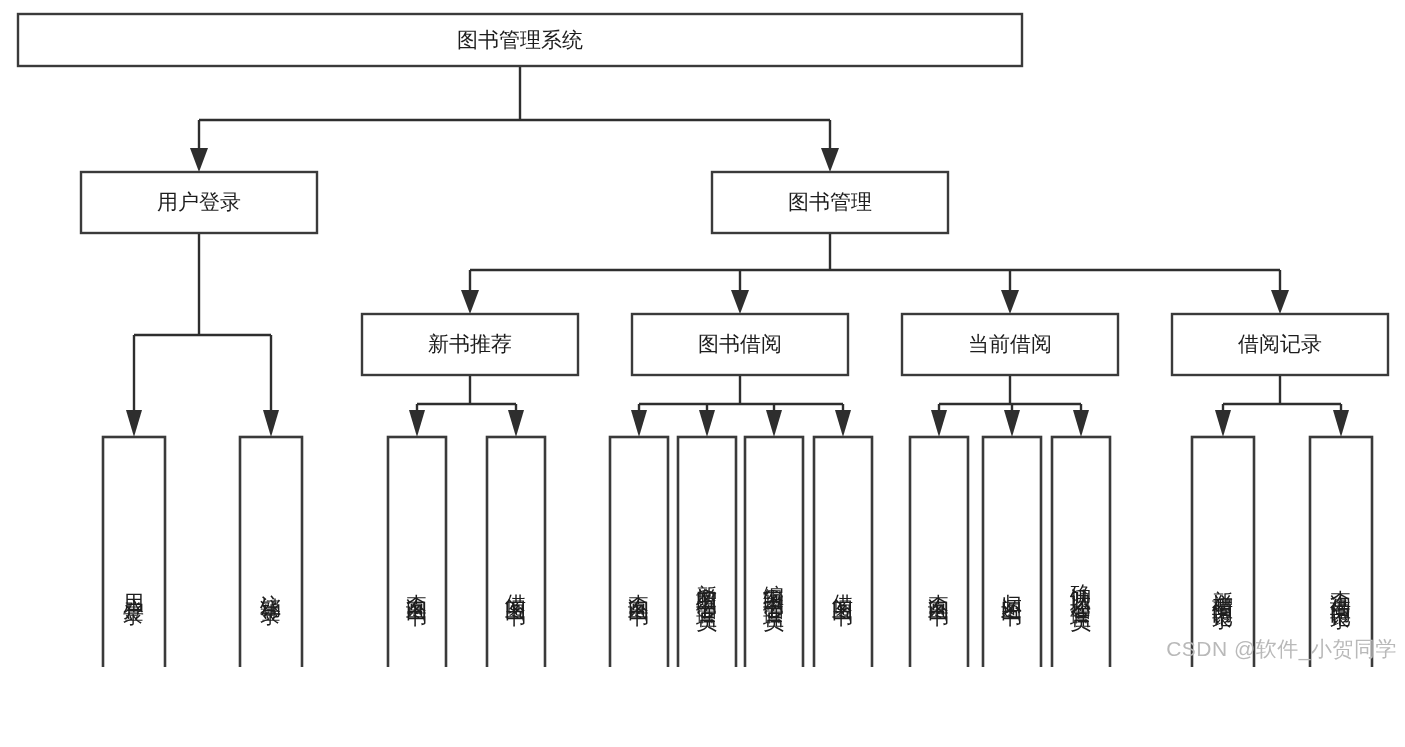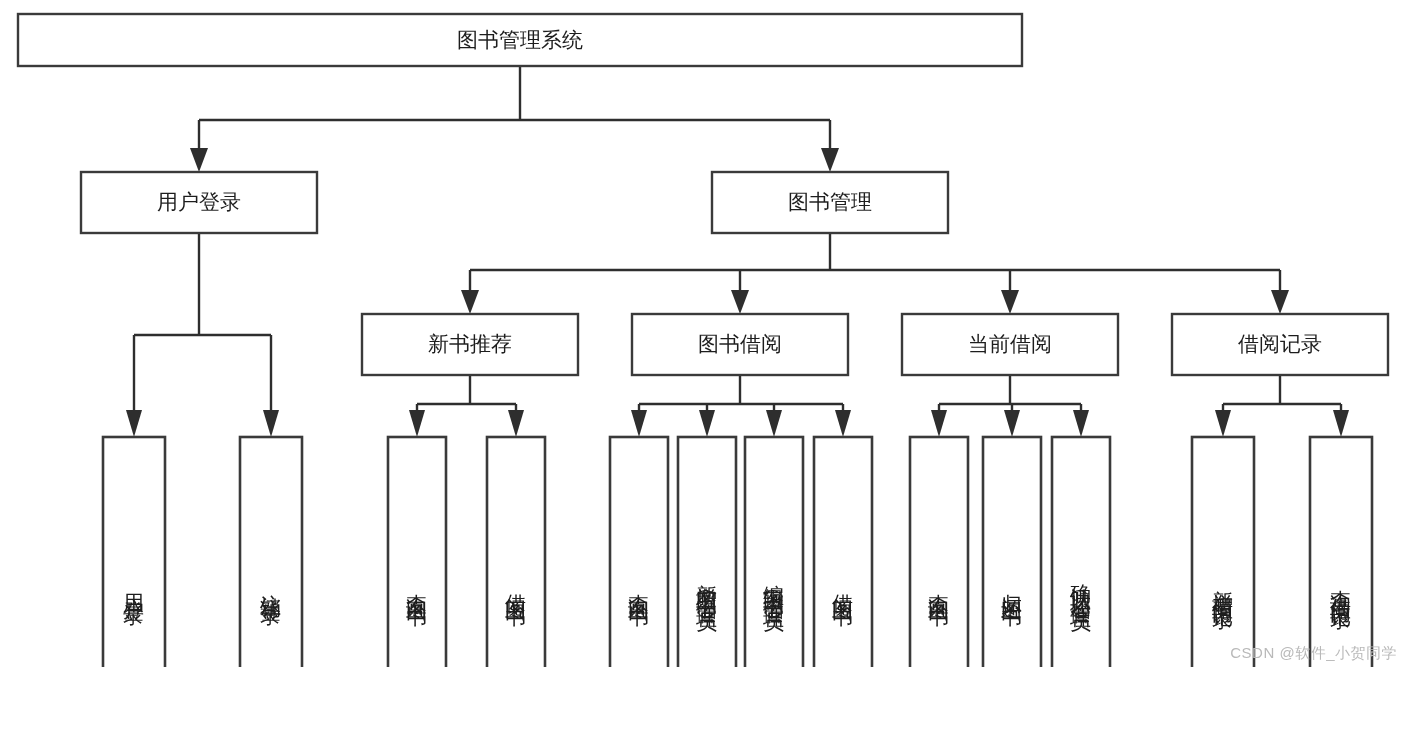--- a/index.html
+++ b/index.html
@@ -67,21 +67,21 @@
     line-height: 1.0;
     color: #1d1d1d;
     letter-spacing: 4px;
     white-space: nowrap;
   }
   .watermark {
     position: absolute;
     right: 8px;
     bottom: 4px;
     font-family: "Liberation Sans", "DejaVu Sans", sans-serif;
-    font-size: 15px;
+    font-size: 21px;
     color: #b9b9b9;
     white-space: nowrap;
     letter-spacing: 0.5px;
   }
 </style>
 </head>
 <body>
 
 <div id="stage">
 

